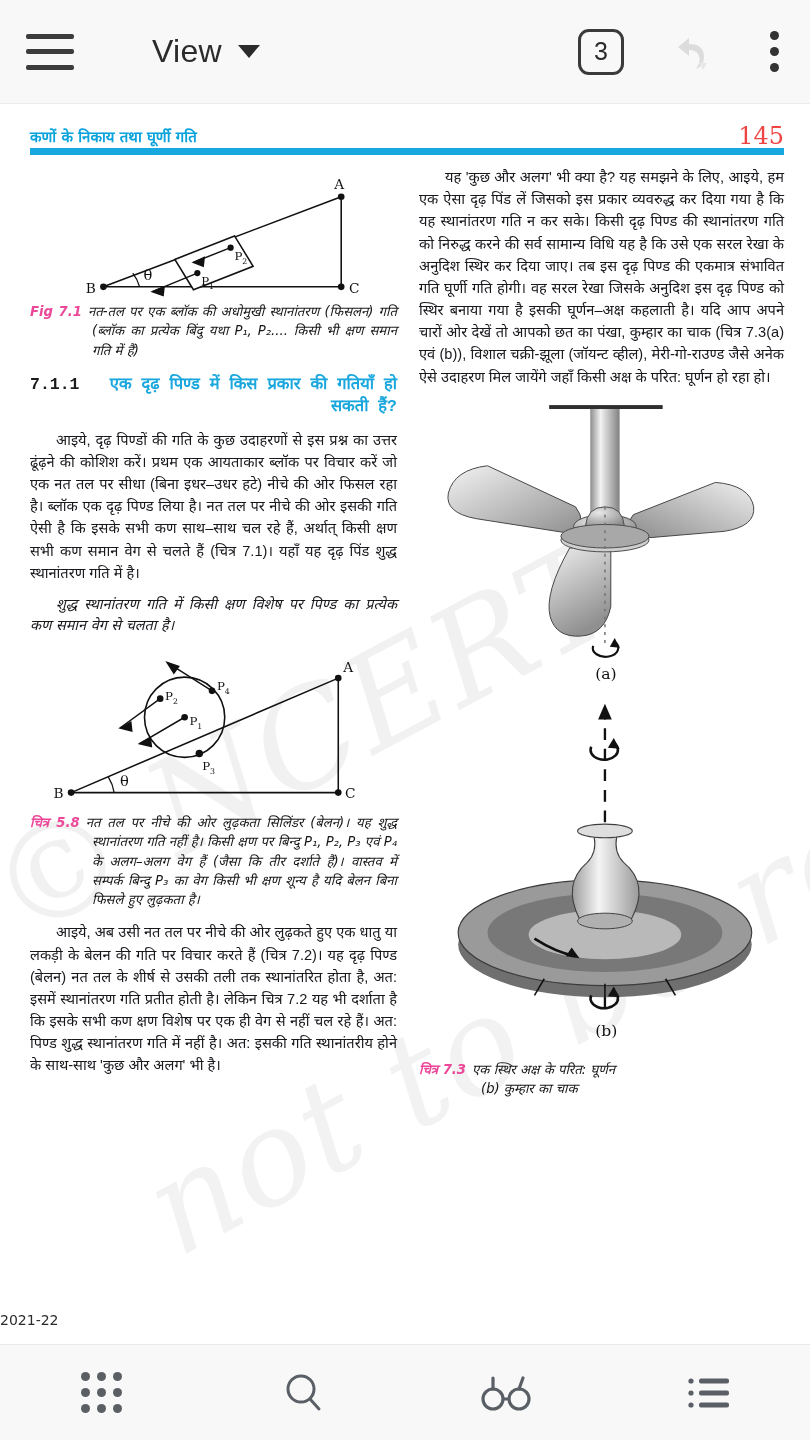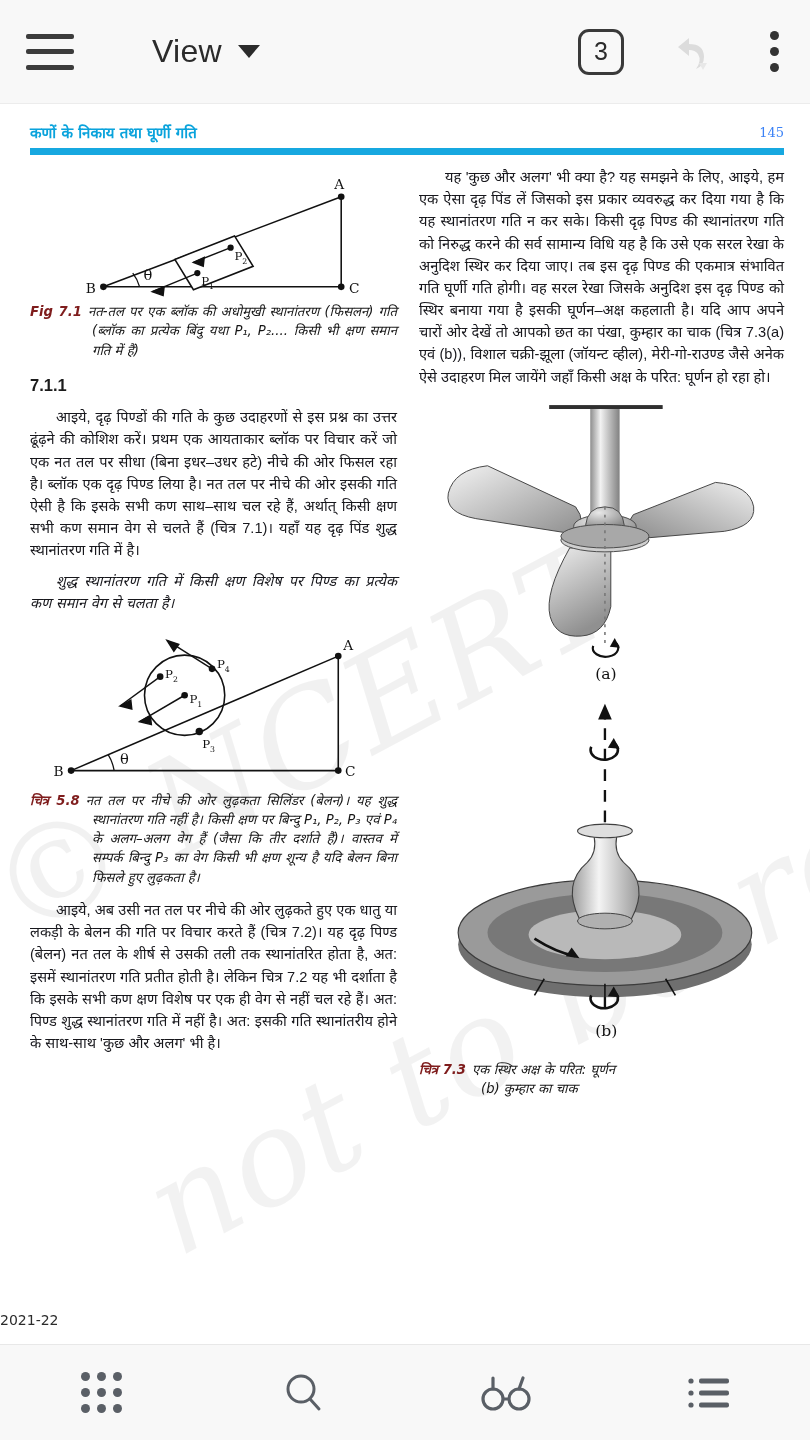--- a/index.html
+++ b/index.html
@@ -62,52 +62,52 @@
     font-size: 132px; color: rgba(0,0,0,0.05);
     white-space: nowrap; pointer-events:none;
     letter-spacing: 2px; font-style: italic;
   }
 
   .runhead {
     position:absolute; top:18px; left:30px; right:26px;
     display:flex; align-items:center; justify-content:space-between;
   }
   .runhead-title { font-family:"DejaVu Sans", sans-serif; font-size:15px; font-weight:700; color:#0aa3dc; }
-  .runhead-page { font-family:"DejaVu Serif", serif; font-size:13px; color:#3b82f6; }
+  .runhead-page { font-family:"DejaVu Serif", serif; font-size:24px; color:#ef4444; }
   .runrule { position:absolute; top:44px; left:30px; right:26px; height:7px; background:#17a8e0; }
 
   .columns {
     position:absolute; top:62px; left:30px; right:26px; bottom:0;
     display:flex; gap:22px;
   }
   .col { width:375px; position:relative; }
   .col-right { width:373px; position:relative; }
 
   p.body {
     font-family:Liberation Sans, sans-serif;
     font-size:14.6px; line-height:1.52; color:#17171c;
     text-align:justify; text-indent:26px; margin-bottom:2px;
   }
   p.italic {
     font-family:"DejaVu Sans", sans-serif; font-style:italic;
     font-size:14.4px; line-height:1.5; color:#17171c; text-align:justify; text-indent:26px;
     margin-top:10px;
   }
   h3.section {
-    font-family:Liberation Sans, sans-serif; font-weight:700; font-size:16.5px;
+    font-family:Liberation Mono, monospace; font-weight:700; font-size:16.5px;
     color:#19a7dd; line-height:1.36; margin:14px 0 10px 0;
     display:flex; gap:12px;text-align:right;
   }
   h3.section .num { color:#1b1b1b; font-weight:700; flex:0 0 auto; }
   .caption {
     font-family:"DejaVu Sans", sans-serif; font-style:italic;
     font-size:13.2px; line-height:1.46; color:#161616; text-align:justify;
     margin-top:4px;
   }
-  .caption .lab { color:#7f1d1d; font-weight:700; font-style:italic; margin-right:6px; }
+  .caption .lab { color:#ec4899; font-weight:700; font-style:italic; margin-right:6px; }
   .caption-ind { padding-left:62px; text-indent:-62px; }
   .fig-sub { font-family:"DejaVu Sans", sans-serif; font-style:italic; font-size:13.2px; color:#161616; padding-left:62px; line-height:1.55; }
 
   .figbox { width:100%; display:block; }
   .footer-year {
     position:absolute; bottom:16px; left:0; right:0; text-align:left;
     font-family:"DejaVu Sans", sans-serif; font-size:14px; color:#2b2b2b;
   }
 
   
@@ -198,20 +198,21 @@
               <text x="183" y="124" font-size="8">1</text>
           </g>
         </svg>
 
         <div class="caption caption-ind">
           <span class="lab">Fig 7.1</span><span>नत-तल पर एक ब्लॉक की अधोमुखी स्थानांतरण (फिसलन) गति (ब्लॉक का प्रत्येक बिंदु यथा P₁, P₂.... किसी भी क्षण समान गति में हैं)</span>
         </div>
 
         <h3 class="section">
           <span class="num">7.1.1</span>
+          <span>एक दृढ़ पिण्ड में किस प्रकार की गतियाँ हो सकती हैं?</span>
         </h3>
 
         <p class="body">आइये, दृढ़ पिण्डों की गति के कुछ उदाहरणों से इस प्रश्न का उत्तर ढूंढ़ने की कोशिश करें। प्रथम एक आयताकार ब्लॉक पर विचार करें जो एक नत तल पर सीधा (बिना इधर–उधर हटे) नीचे की ओर फिसल रहा है। ब्लॉक एक दृढ़ पिण्ड लिया है। नत तल पर नीचे की ओर इसकी गति ऐसी है कि इसके सभी कण साथ–साथ चल रहे हैं, अर्थात् किसी क्षण सभी कण समान वेग से चलते हैं (चित्र 7.1)। यहाँ यह दृढ़ पिंड शुद्ध स्थानांतरण गति में है।</p>
         <p class="italic">शुद्ध स्थानांतरण गति में किसी क्षण विशेष पर पिण्ड का प्रत्येक कण समान वेग से चलता है।</p>
 
         <svg class="figbox" viewBox="0 0 375 160" height="160" style="margin-top:12px">
           <g stroke="#111" stroke-width="1.6" fill="none">
             <line x1="42" y1="145" x2="315" y2="145"></line>
             <line x1="315" y1="145" x2="315" y2="28"></line>
             <line x1="42" y1="145" x2="315" y2="28"></line>

